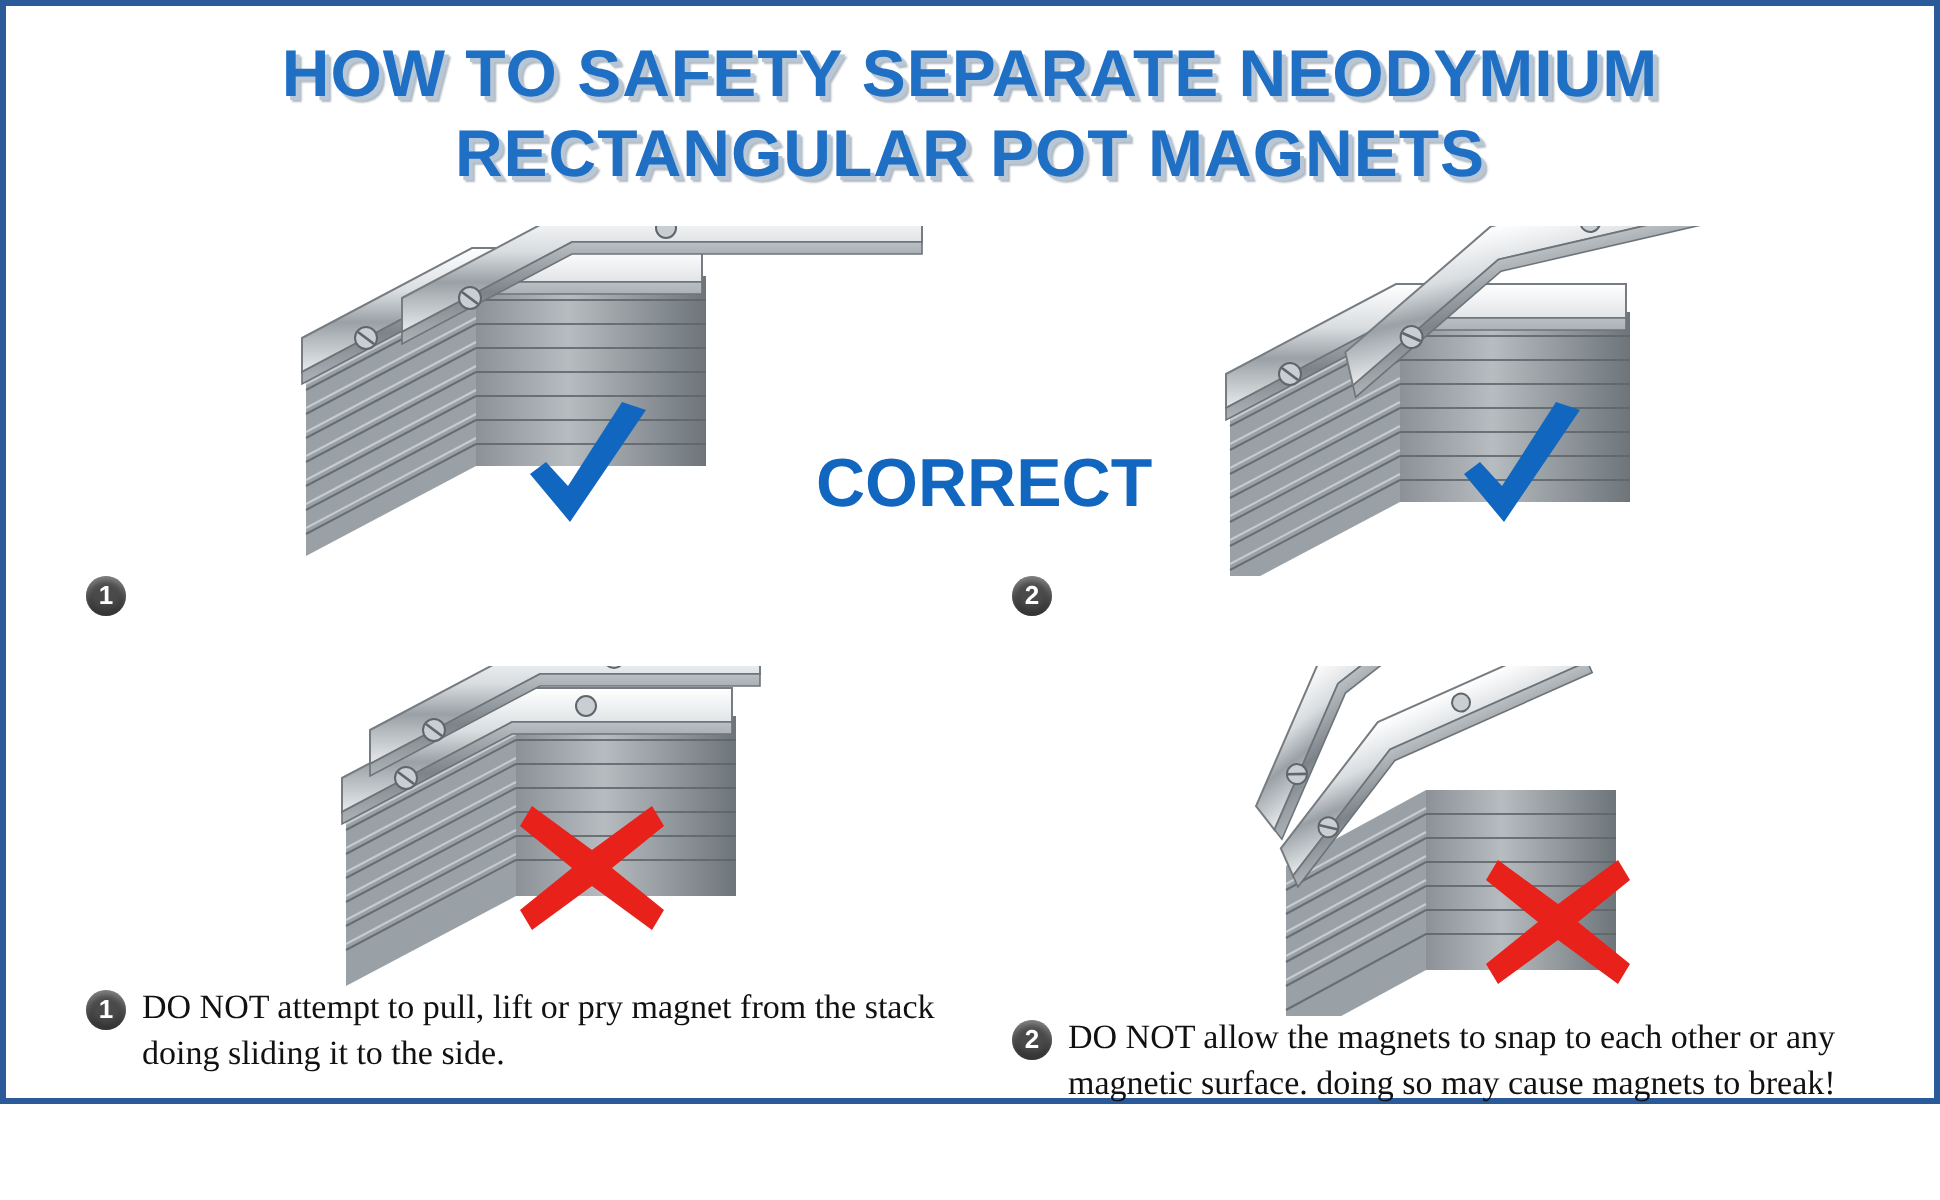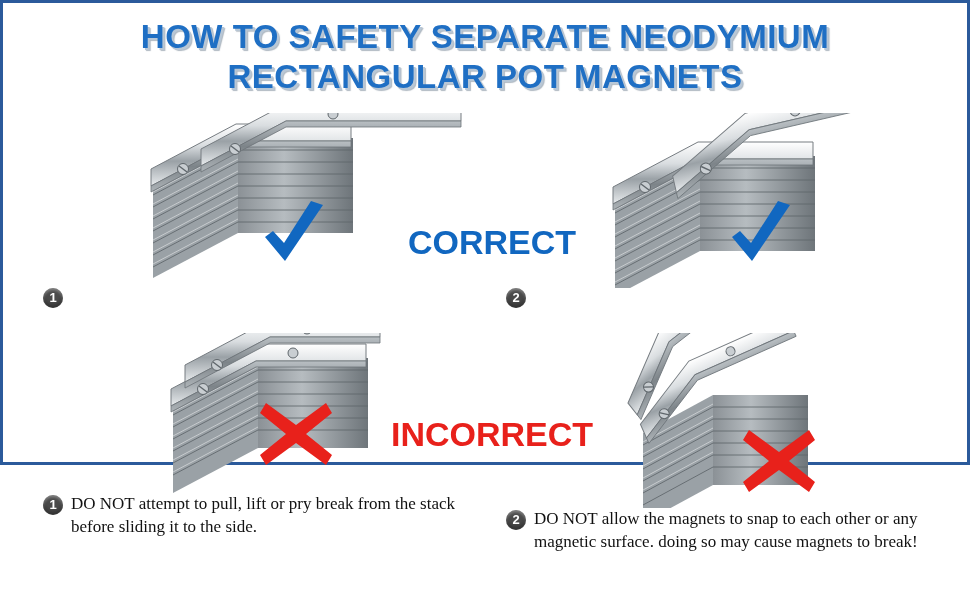--- a/index.html
+++ b/index.html
@@ -10,21 +10,21 @@
     width: 970px;
     height: 600px;
     background: #ffffff;
     font-family: "Liberation Sans", sans-serif;
     overflow: hidden;
     position: relative;
   }
   .page {
     position: relative;
     width: 970px;
-    height: 465px;
+    height: 552px;
     box-sizing: border-box;
     border: 3px solid #2b5a9b;
     background: #ffffff;
     text-decoration: underline;
   }
 
   
   .title-block {
     position: absolute;
     top: 14px;
@@ -352,21 +352,20 @@
       </g>
     </svg>
   </div>
 
   <div class="mark" id="mark-cross-1">
     <svg width="76" height="66" viewBox="0 0 76 66" xmlns="http://www.w3.org/2000/svg">
       <path d="M8 2 L38 24 L68 2 L74 12 L48 33 L74 54 L68 64 L38 42 L8 64 L2 54 L28 33 L2 12 Z" fill="#e8211b"></path>
     </svg>
   </div>
 
-  <div class="verdict incorrect">INCORRECT</div>
 
   <div class="illo" id="illo-4">
     <svg width="330" height="175" viewBox="0 0 330 175" xmlns="http://www.w3.org/2000/svg">
       <defs>
         <linearGradient id="barTop4" x1="0" y1="0" x2="0" y2="1">
           <stop offset="0%" stop-color="#ffffff"></stop>
           <stop offset="35%" stop-color="#d9dde0"></stop>
           <stop offset="60%" stop-color="#9aa1a6"></stop>
           <stop offset="100%" stop-color="#e8ebed"></stop>
         </linearGradient>
@@ -427,21 +426,21 @@
   </div>
 
   <div class="mark" id="mark-cross-2">
     <svg width="76" height="66" viewBox="0 0 76 66" xmlns="http://www.w3.org/2000/svg">
       <path d="M8 2 L38 24 L68 2 L74 12 L48 33 L74 54 L68 64 L38 42 L8 64 L2 54 L28 33 L2 12 Z" fill="#e8211b"></path>
     </svg>
   </div>
 
   <div class="caption" id="cap-3">
     <span class="badge">1</span>
-    <span class="caption-text">DO NOT attempt to pull, lift or pry break from the stack before sliding it to the side.</span>
+    <span class="caption-text">DO NOT attempt to pull, lift or pry magnet from the stack doing sliding it to the side.</span>
   </div>
 
   <div class="caption" id="cap-4">
     <span class="badge">2</span>
     <span class="caption-text">DO NOT allow the magnets to snap to each other or any magnetic surface. doing so may cause magnets to break!</span>
   </div>
 
 </div>
 
 </body></html>

